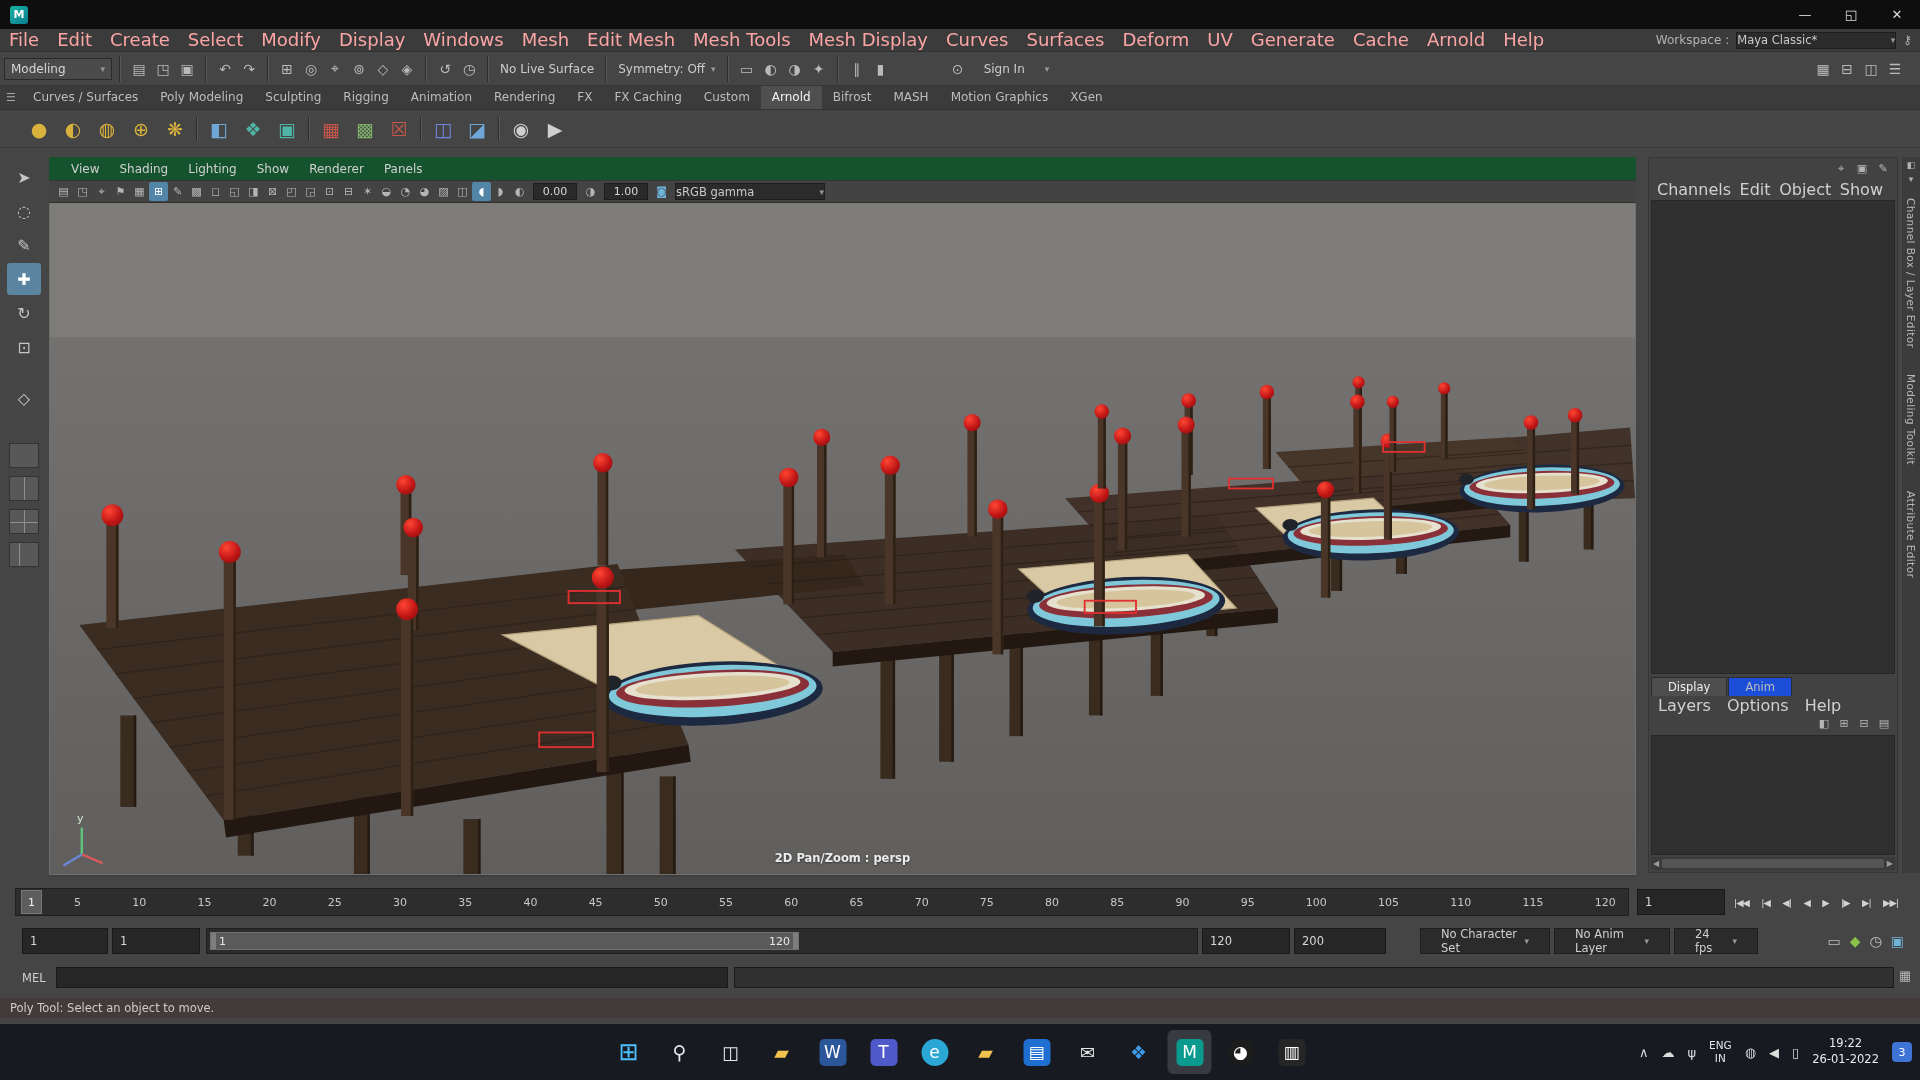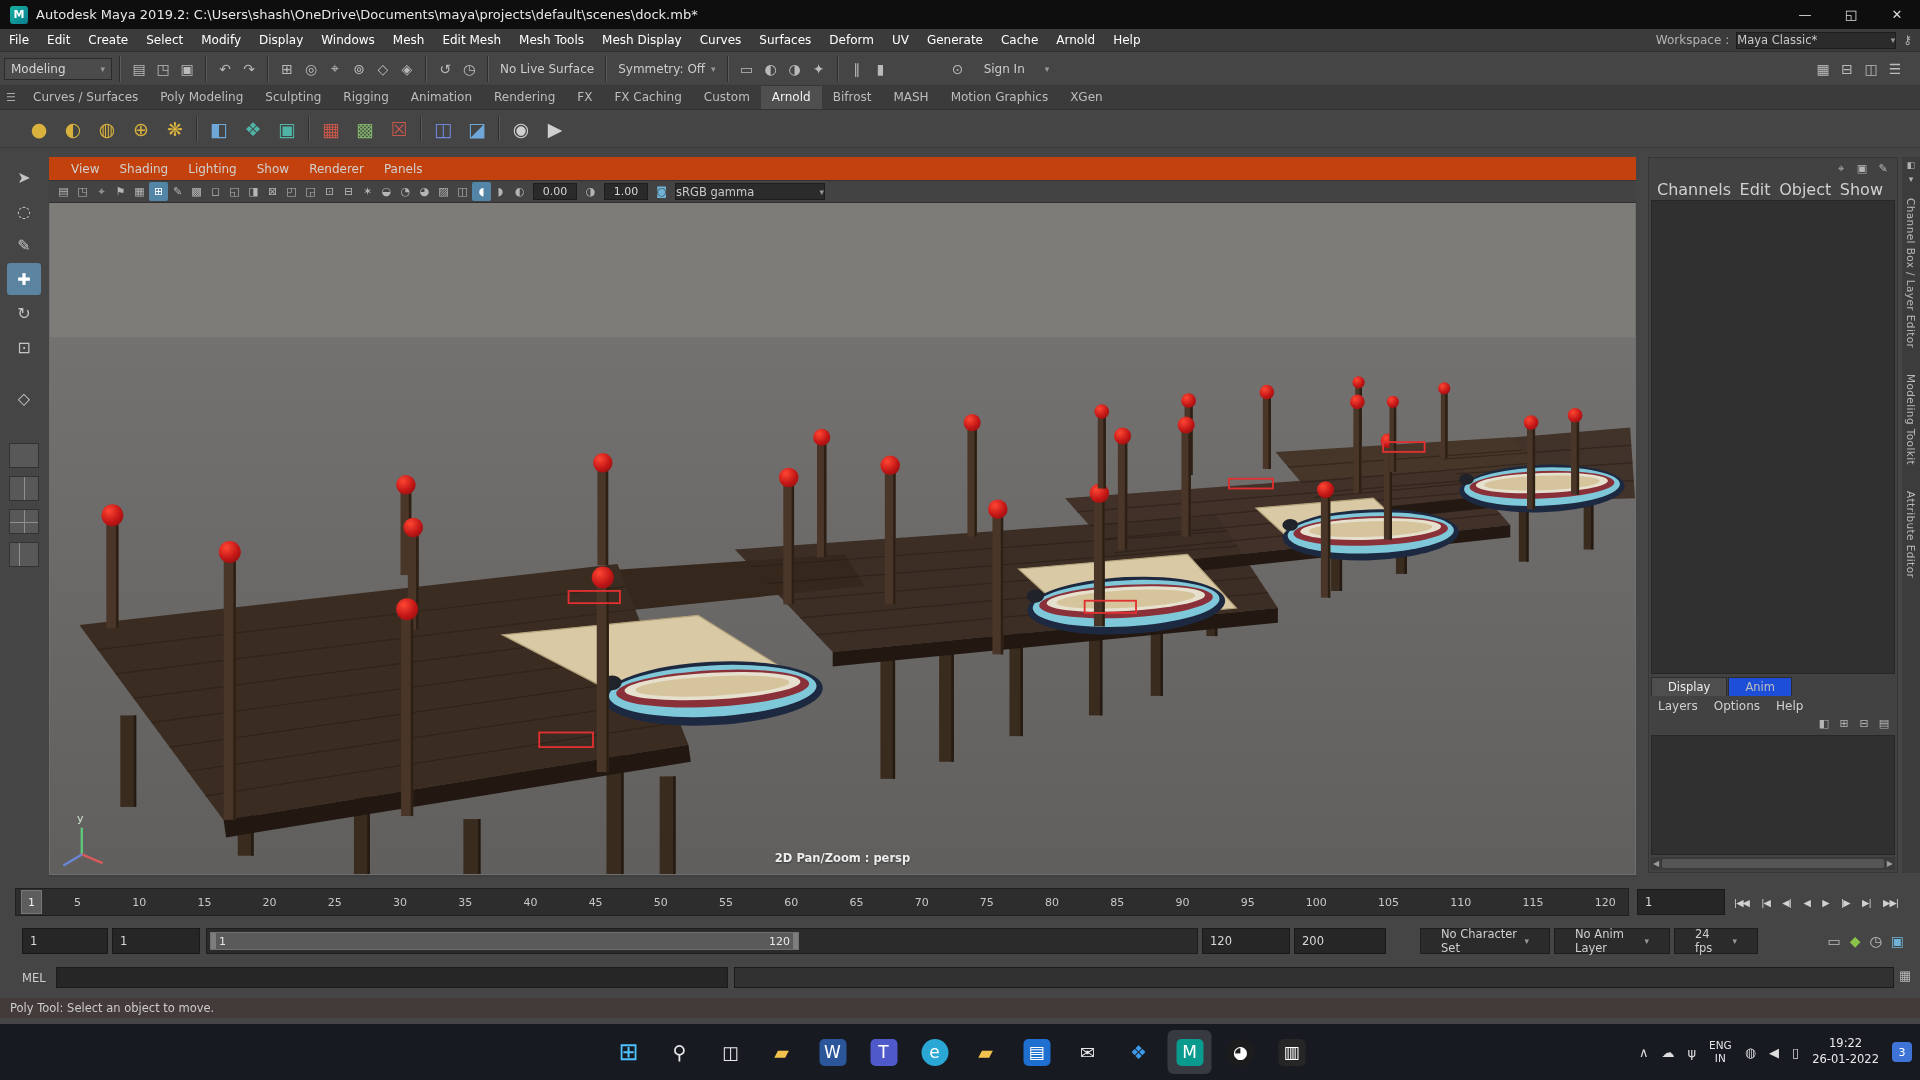--- a/index.html
+++ b/index.html
@@ -14,21 +14,21 @@
     display:flex; align-items:center; justify-content:center; }
   .title-text { font-size:13px; color:#e8e8e8; }
   .win-controls { margin-left:auto; display:flex; height:100%; }
   .win-btn { width:46px; height:100%; display:flex; align-items:center; justify-content:center;
     color:#dcdcdc; font-size:13px; }
 
   
   .menubar { position:absolute; top:29px; left:0; right:0; height:23px; background:#3b3b3b;
     display:flex; align-items:center; border-bottom:1px solid #313131; }
   .menubar-items { display:flex; }
-  .menu-item { padding:0 9px; font-size:12px; color:#ffffff; line-height:22px; }
+  .menu-item { padding:0 9px; font-size:18px; color:#fca5a5; line-height:22px; }
   .workspace { margin-left:auto; display:flex; align-items:center; gap:7px; padding-right:8px; }
   .workspace-label { font-size:12px; color:#b3b3b3; }
   .select-box { height:17px; background:#2b2b2b; border:1px solid #1d1d1d; color:#c9c9c9;
     font-size:11.5px; display:flex; align-items:center; padding:0 0; }
   .caret { margin-left:auto; font-size:9px; color:#999; padding-left:6px; }
   .lock-icon { color:#b3b3b3; font-size:12px; }
 
   
   .statusline { position:absolute; top:52px; left:0; right:0; height:34px; background:#454545;
     display:flex; align-items:center; border-bottom:1px solid #373737; }
@@ -58,21 +58,21 @@
     color:#c4c4c4; font-size:16px; border-radius:3px; }
   .tool.active { background:#5b84a0; color:#fff; }
   .layouts { margin-top:24px; display:flex; flex-direction:column; align-items:center; }
   .layout-thumb { width:30px; height:25px; margin:4px 0; background:#585858; border:1px solid #333; position:relative; }
   .layout-thumb .v { position:absolute; top:0; bottom:0; left:50%; border-left:1px solid #8f8f8f; }
   .layout-thumb .h { position:absolute; left:0; right:0; top:50%; border-top:1px solid #8f8f8f; }
   .layout-thumb .v2 { position:absolute; top:0; bottom:0; left:33%; border-left:1px solid #8f8f8f; }
 
   
   #viewport { position:absolute; left:49px; top:157px; width:1587px; height:720px; background:#3f3f3f; }
-  .panel-menus { height:23px; display:flex; align-items:center; background:#c2410c; padding-left:12px; }
+  .panel-menus { height:23px; display:flex; align-items:center; background:#14532d; padding-left:12px; }
   .panel-menu-item { padding:0 10px; font-size:12px; color:#d0d0d0; }
   .vp-toolbar { height:23px; display:flex; align-items:center; background:#434343;
     border-top:1px solid #353535; border-bottom:1px solid #303030; padding:0 5px; }
   .vp-icon { width:19px; height:19px; display:flex; align-items:center; justify-content:center;
     color:#b5b5b5; font-size:11px; border-radius:2px; }
   .vp-icon.active { background:#5285a6; color:#fff; }
   .vp-field { width:44px; height:17px; background:#2a2a2a; border:1px solid #1d1d1d; color:#d6d6d6;
     font-size:11px; display:flex; align-items:center; justify-content:center; margin:0 4px; }
   .vp-select { width:150px; height:17px; margin-left:4px; }
   .scene { position:relative; height:672px; border:1px solid #6e6e6e; border-top:none; background:#7d7c79; overflow:hidden; }
@@ -86,21 +86,21 @@
   .rp-iconrow { height:20px; display:flex; justify-content:flex-end; gap:5px; padding:2px 6px 0 0; }
   .rp-icon { width:16px; height:16px; display:flex; align-items:center; justify-content:center;
     color:#b5b5b5; font-size:11px; }
   .rp-menus { height:22px; display:flex; align-items:center; justify-content:space-between; padding:0 14px 0 8px; }
   .rp-menu-item { font-size:16px; color:#d0d0d0; }
   .cb-content { flex:1; background:#303030; border:1px solid #272727; margin:0 2px; }
   .layer-tabs { height:22px; display:flex; padding:3px 2px 0; gap:1px; }
   .layer-tab { padding:0 16px; font-size:11.5px; color:#bdbdbd; background:#1d4ed8; line-height:19px;
     border:1px solid #2c2c2c; border-bottom:none; }
   .layer-tab.active { background:#4e4e4e; color:#eee; }
-  .layer-menus { height:19px; display:flex; gap:16px; padding:0 9px; font-size:12px; color:#d0d0d0; align-items:center; }
+  .layer-menus { height:19px; display:flex; gap:16px; padding:0 9px; font-size:16px; color:#d0d0d0; align-items:center; }
   .layer-iconrow { height:20px; display:flex; justify-content:flex-end; gap:4px; padding-right:5px; }
   .layer-content { height:120px; background:#303030; border:1px solid #272727; margin:0 2px; }
   .rp-scroll { height:13px; margin:2px; background:#3a3a3a; display:flex; align-items:center;
     justify-content:space-between; padding:0 2px; }
   .rp-scroll span { color:#9a9a9a; font-size:8px; }
   .rp-scroll .thumb { flex:1; height:9px; margin:0 3px; background:#555; border-radius:2px; }
 
   
   #sidebar-right { position:absolute; left:1902px; top:157px; width:18px; height:716px; background:#3c3c3c;
     display:flex; flex-direction:column; align-items:center; }
@@ -159,21 +159,20 @@
   .lang { display:flex; flex-direction:column; align-items:center; color:#e4e4e4; font-size:10.5px; line-height:1.2; }
   .clock { display:flex; flex-direction:column; align-items:center; color:#eaeaea; font-size:11.5px; line-height:1.35; }
   .badge { min-width:20px; height:20px; background:#3e74d6; border-radius:4px; color:#fff; font-size:11px;
     display:flex; align-items:center; justify-content:center; padding:0 5px; }
 </style>
 </head>
 <body>
 
 <div class="titlebar">
   <div class="app-icon">M</div>
-  <span class="title-text">Autodesk Maya 2019.2: C:\Users\shash\OneDrive\Documents\maya\projects\default\scenes\dock.mb*</span>
   <div class="win-controls">
     <div class="win-btn">—</div>
     <div class="win-btn">◱</div>
     <div class="win-btn">✕</div>
   </div>
 </div>
 
 <div class="menubar">
   <div class="menubar-items">
     <span class="menu-item">File</span>

